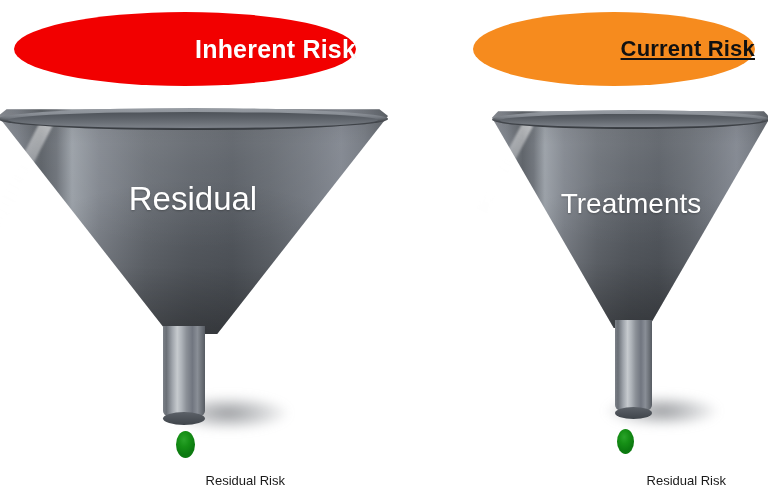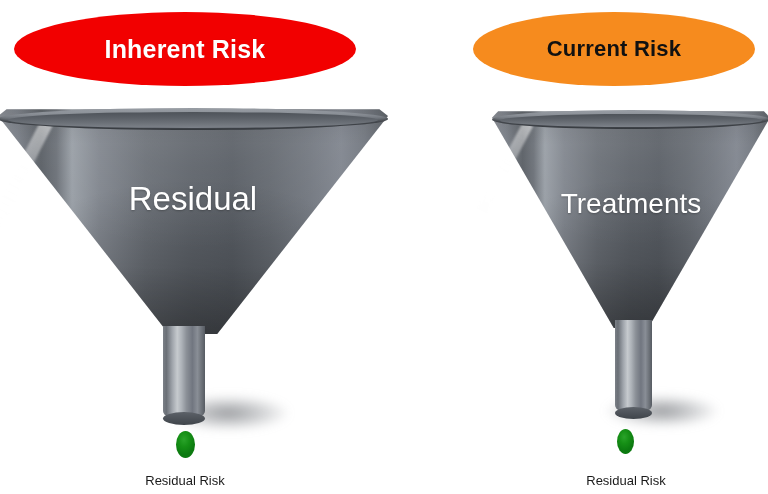--- a/index.html
+++ b/index.html
@@ -8,40 +8,41 @@
     background:#ffffff;
     font-family:"Liberation Sans", sans-serif;
     overflow:hidden;
   }
   #stage{position:relative;width:768px;height:494px;background:#fff;}
 
   
   .risk-ellipse{
     position:absolute;
     border-radius:50%;
-    display:flex;align-items:center;justify-content:center;
+    display:flex;align-items:center;justify-content:flex-end;
     text-align:center;
     line-height:1;
   }
   #inherent-ellipse{
     left:14px;top:12px;width:342px;height:74px;
     background:#F20000;
   }
   #inherent-ellipse .risk-label{
     color:#ffffff;font-size:25px;font-weight:700;
     letter-spacing:0.2px;
     text-shadow:0 0 1px rgba(0,0,0,0.18);
   }
   #current-ellipse{
     left:473px;top:12px;width:282px;height:74px;
     background:#F68B1E;
   }
   #current-ellipse .risk-label{
     color:#111111;font-size:22px;font-weight:700;
     letter-spacing:0.2px;
+    text-decoration:underline;
   }
 
   
   .funnel{position:absolute;}
 
   
   .cone{
     position:absolute;
     clip-path:polygon(0% 3.5%, 2.2% 0.6%, 97.8% 0.6%, 100% 3.5%, 56.2% 100%, 43.8% 100%);
     background:
@@ -132,21 +133,21 @@
   
   .drop{
     position:absolute;
     border-radius:50%;
     background:radial-gradient(60% 55% at 42% 32%, #2aa32a 0%, #169016 48%, #0c7a10 100%);
   }
   .residual-caption{
     position:absolute;
     font-size:13px;
     color:#1a1a1a;
-    text-align:center;
+    text-align:right;
     white-space:nowrap;
   }
 </style>
 </head>
 <body>
 
 <div id="stage">
 
   <div class="risk-ellipse" id="inherent-ellipse">
     <span class="risk-label">Inherent Risk</span>

